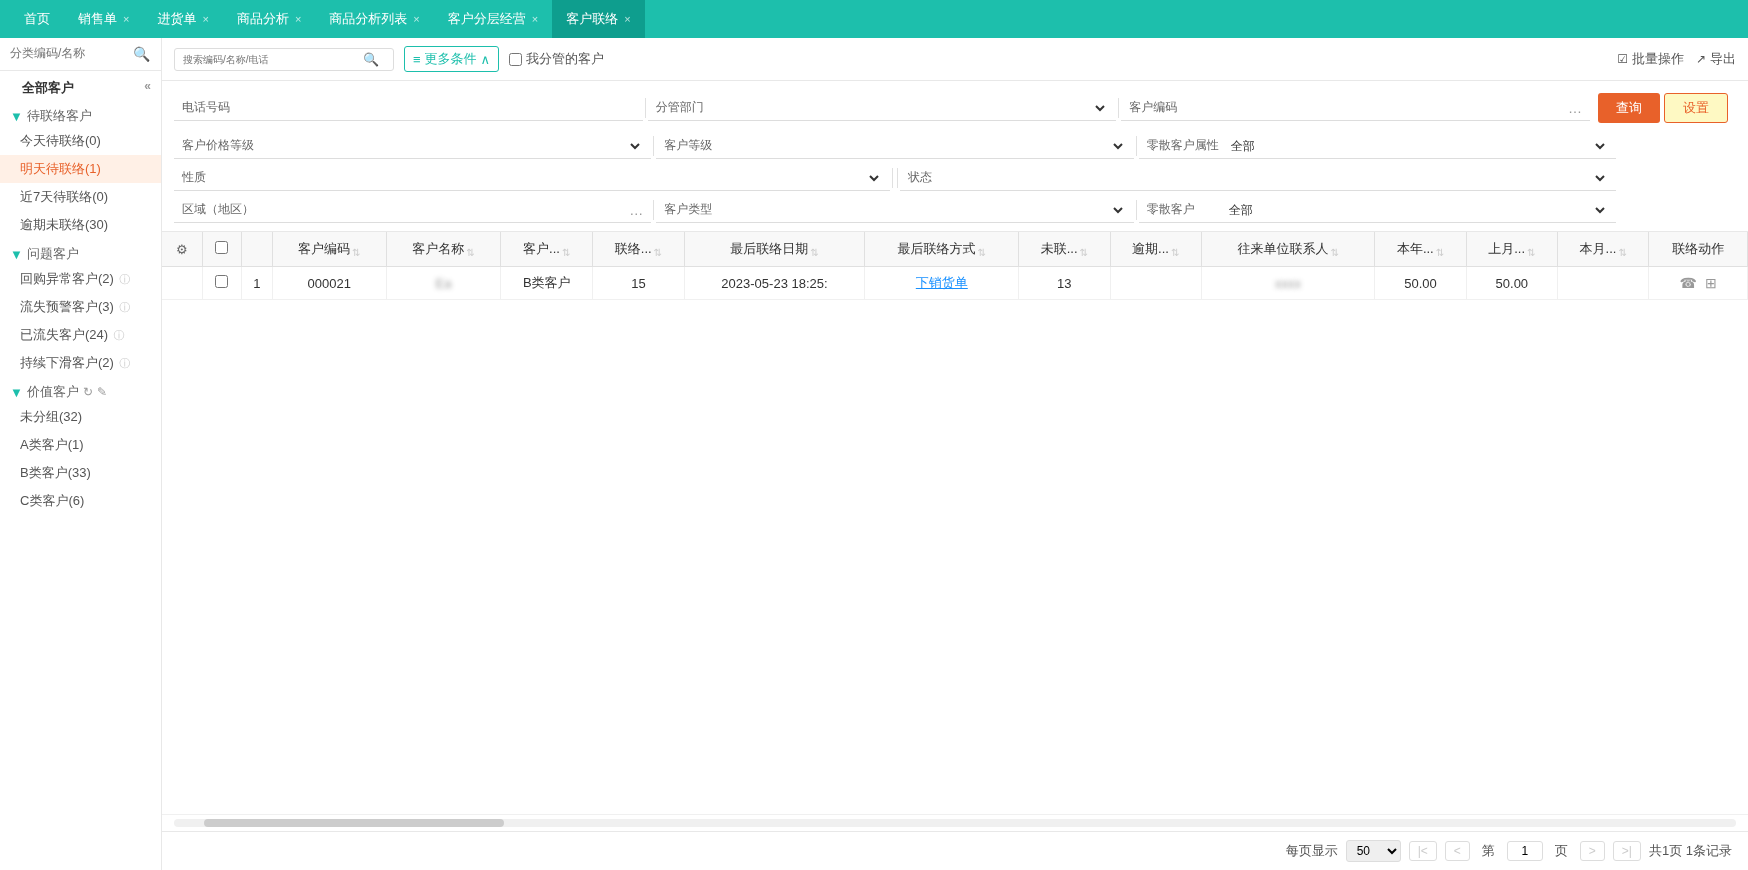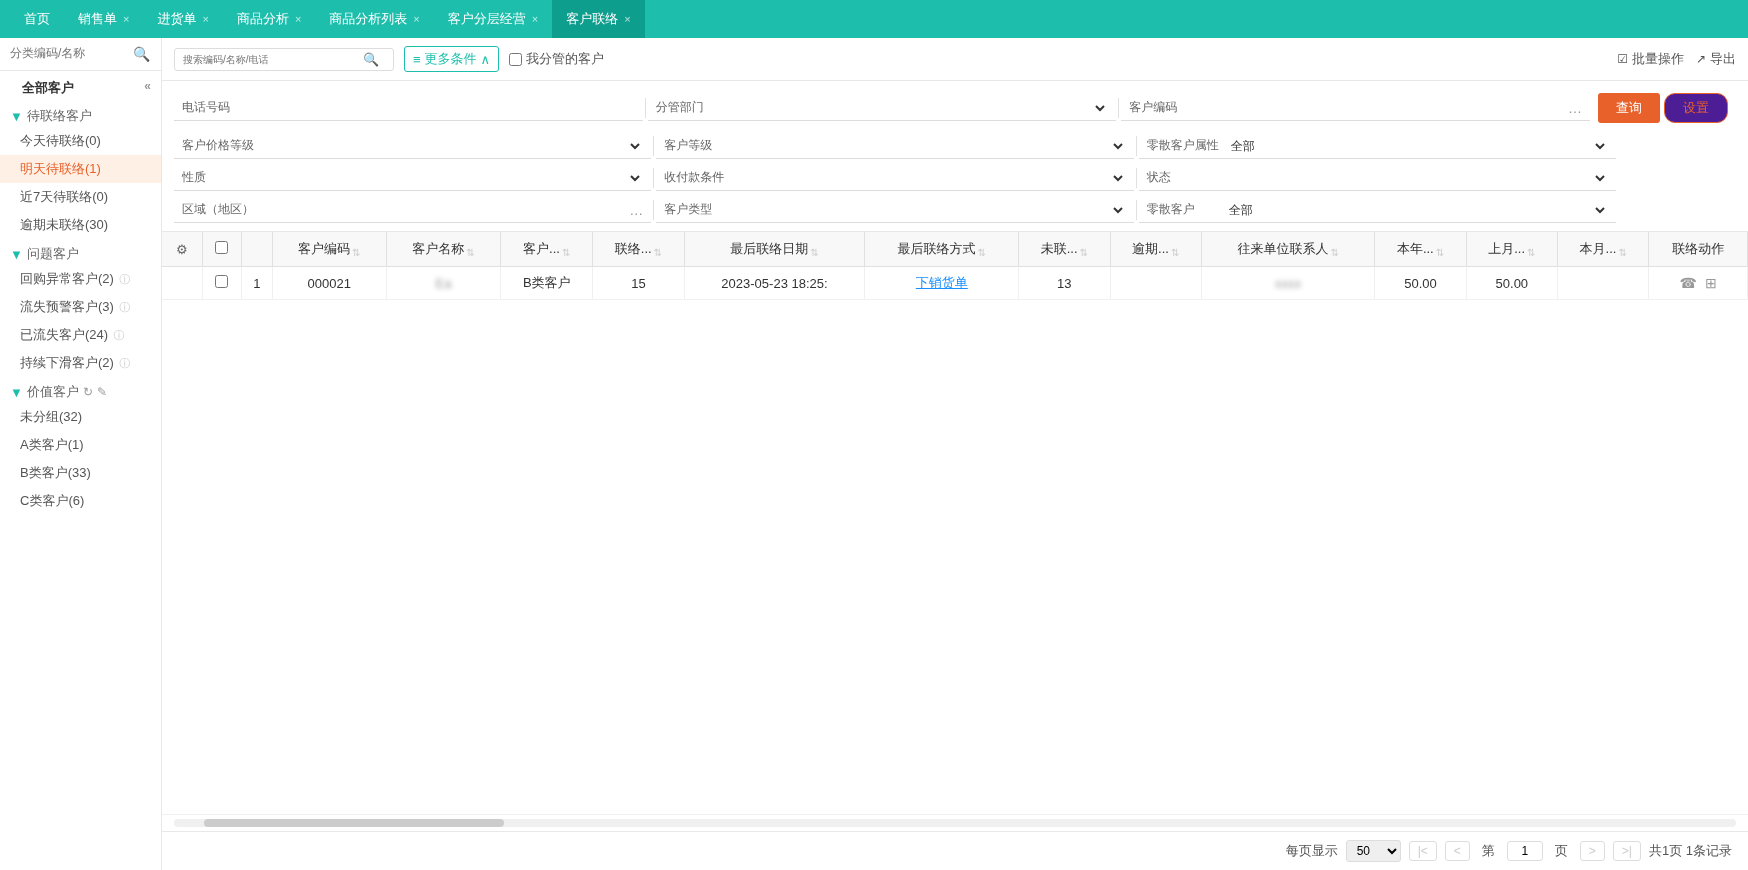--- a/index.html
+++ b/index.html
@@ -219,24 +219,24 @@
     .query-btn {
       background: #e8612a;
       color: white;
       border: none;
       border-radius: 3px;
       padding: 5px 18px;
       font-size: 13px;
       cursor: pointer;
     }
     .set-btn {
-      background: #4c1d95;
+      background: #fef9c3;
       color: #e8612a;
       border: 1px solid #e8612a;
-      border-radius: 11px;
+      border-radius: 3px;
       padding: 5px 18px;
       font-size: 13px;
       cursor: pointer;
     }
 
     
     .table-area {
       flex: 1;
       overflow: auto;
       background: white;
@@ -536,26 +536,20 @@
       </div>
 
       <div class="filter-row">
         <div class="filter-item" style="flex:2;">
           <span class="filter-label">性质</span>
           <div class="filter-select">
             <select><option value=""></option></select>
           </div>
         </div>
         <div class="filter-divider"></div>
-        <div class="filter-item" style="flex:2;">
-          <span class="filter-label">收付款条件</span>
-          <div class="filter-select">
-            <select><option value=""></option></select>
-          </div>
-        </div>
         <div class="filter-divider"></div>
         <div class="filter-item" style="flex:2;">
           <span class="filter-label">状态</span>
           <div class="filter-select">
             <select><option value=""></option></select>
           </div>
         </div>
         <div style="width:120px;"></div>
       </div>
 

